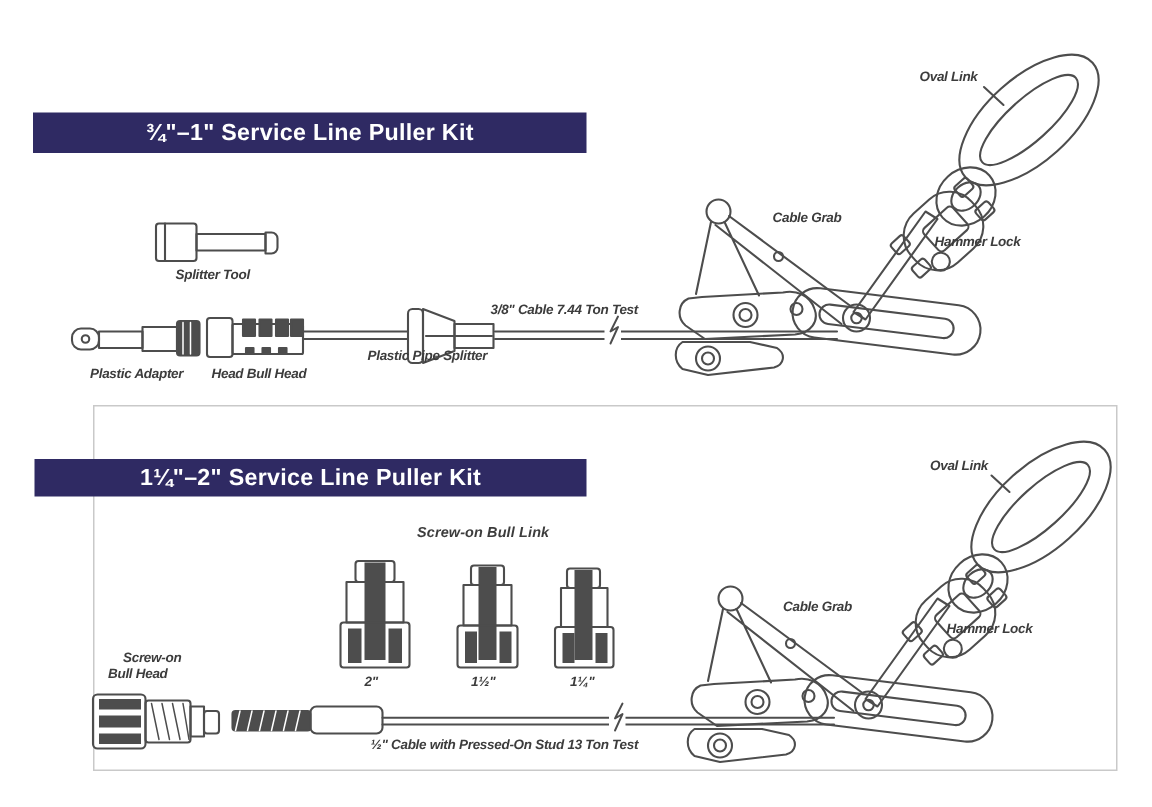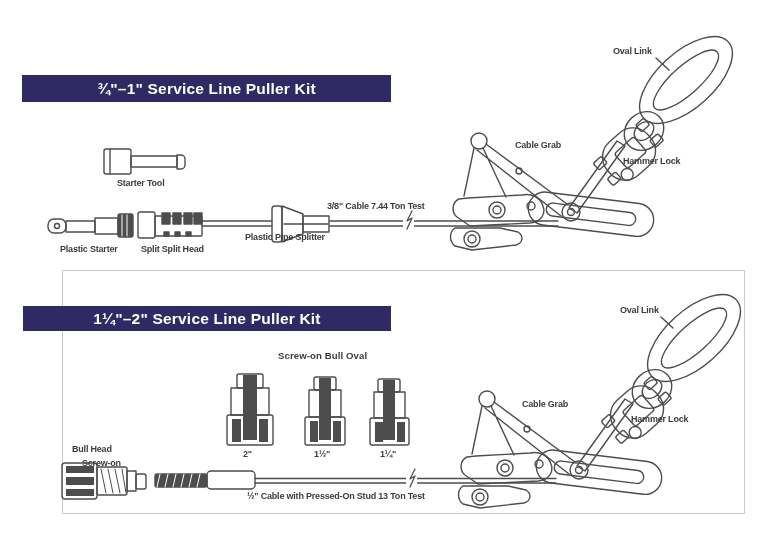--- a/index.html
+++ b/index.html
@@ -21,21 +21,21 @@
   .artwork{position:absolute;left:0;top:0;z-index:1;color:var(--line-art);}
   .banner{
     position:absolute;background:var(--banner-bg);color:var(--banner-text);
     display:flex;align-items:center;justify-content:center;
     font-weight:bold;font-size:15.5px;letter-spacing:.2px;z-index:3;
   }
   .banner1{left:22px;top:75px;width:369px;height:27px;}
   .banner2{left:23px;top:306px;width:368px;height:25px;}
   .lbl{
     position:absolute;font-size:9px;font-weight:bold;color:var(--label-text);
-    letter-spacing:-0.2px;white-space:nowrap;z-index:2;
+    letter-spacing:-0.2px;white-space:nowrap;z-index:2;font-style:italic;
   }
   .lbl-title{font-size:9.6px;letter-spacing:.1px;}
 </style>
 </head>
 <body>
 
 <div class="stage">
 
   <div class="kit2-box"></div>
 
@@ -193,33 +193,33 @@
     </g>
   </svg>
 
   <div class="banner banner1">
     <span>¾"–1" Service Line Puller Kit</span>
   </div>
   <div class="banner banner2">
     <span>1¼"–2" Service Line Puller Kit</span>
   </div>
 
-  <div class="lbl" style="left:117px;top:178px">Starter Tool</div>
-  <div class="lbl" style="left:60px;top:244px">Plastic Starter</div>
-  <div class="lbl" style="left:141px;top:244px">Split Split Head</div>
+  <div class="lbl" style="left:117px;top:178px">Splitter Tool</div>
+  <div class="lbl" style="left:60px;top:244px">Plastic Adapter</div>
+  <div class="lbl" style="left:141px;top:244px">Head Bull Head</div>
   <div class="lbl" style="left:245px;top:232px">Plastic Pipe Splitter</div>
   <div class="lbl" style="left:327px;top:201px">3/8" Cable 7.44 Ton Test</div>
   <div class="lbl" style="left:515px;top:140px">Cable Grab</div>
   <div class="lbl" style="left:613px;top:46px">Oval Link</div>
   <div class="lbl" style="left:623px;top:156px">Hammer Lock</div>
 
-  <div class="lbl lbl-title" style="left:278px;top:350px">Screw-on Bull Oval</div>
+  <div class="lbl lbl-title" style="left:278px;top:350px">Screw-on Bull Link</div>
   <div class="lbl" style="left:243px;top:449px">2"</div>
   <div class="lbl" style="left:314px;top:449px">1½"</div>
   <div class="lbl" style="left:380px;top:449px">1¼"</div>
-  <div class="lbl" style="left:82px;top:458px">Screw-on</div>
+  <div class="lbl" style="left:82px;top:433px">Screw-on</div>
   <div class="lbl" style="left:72px;top:444px">Bull Head</div>
   <div class="lbl" style="left:247px;top:491px">½" Cable with Pressed-On Stud 13 Ton Test</div>
   <div class="lbl" style="left:522px;top:399px">Cable Grab</div>
   <div class="lbl" style="left:620px;top:305px">Oval Link</div>
   <div class="lbl" style="left:631px;top:414px">Hammer Lock</div>
 
 </div>
 
 </body></html>

